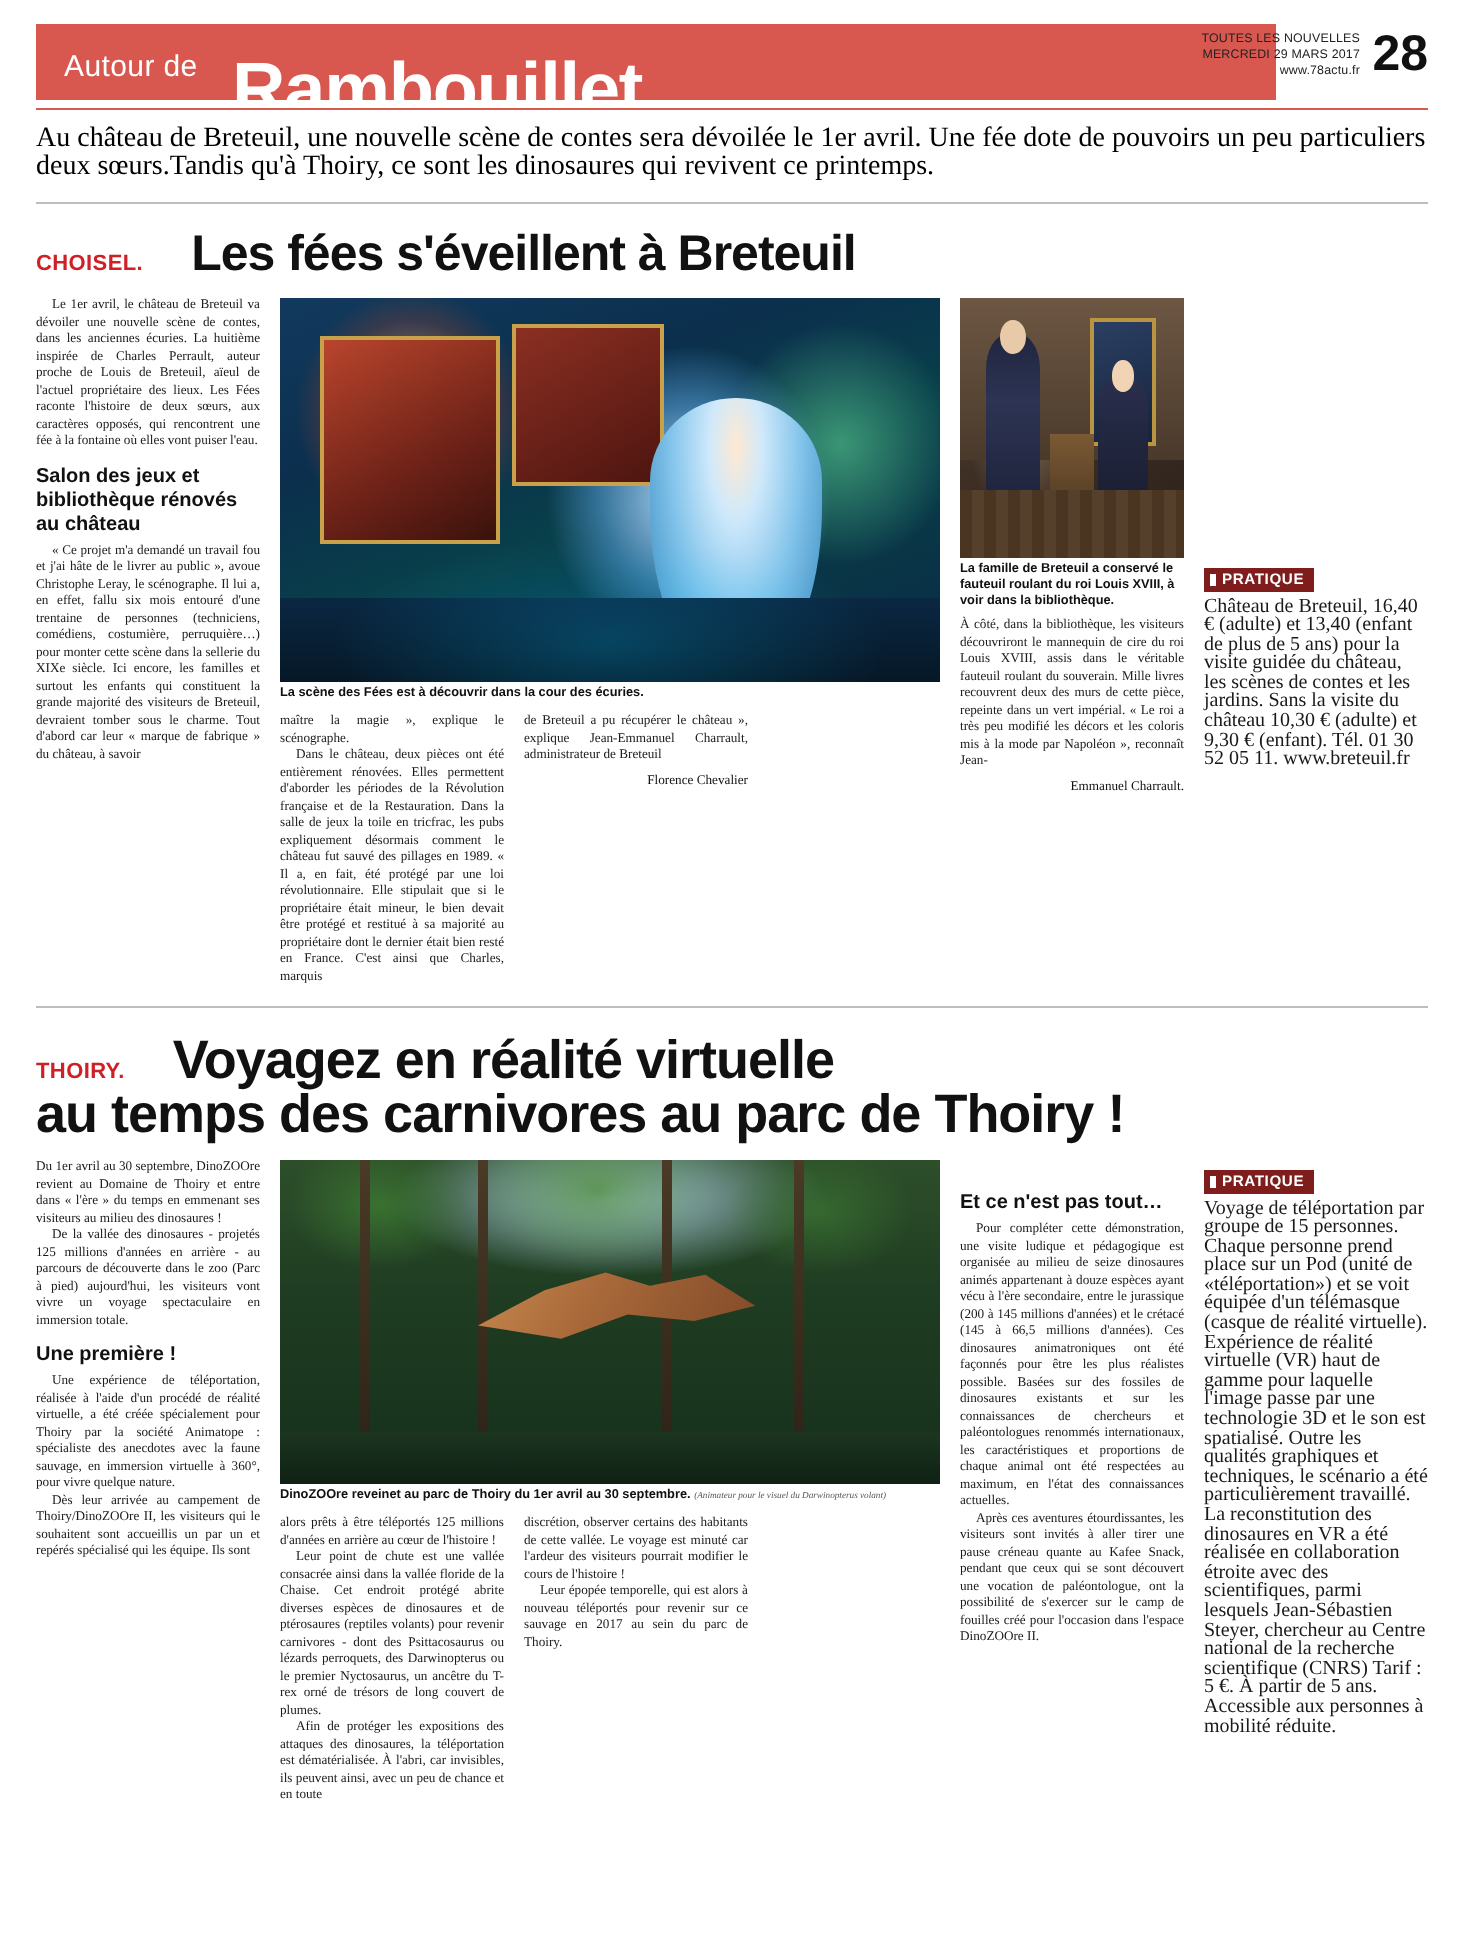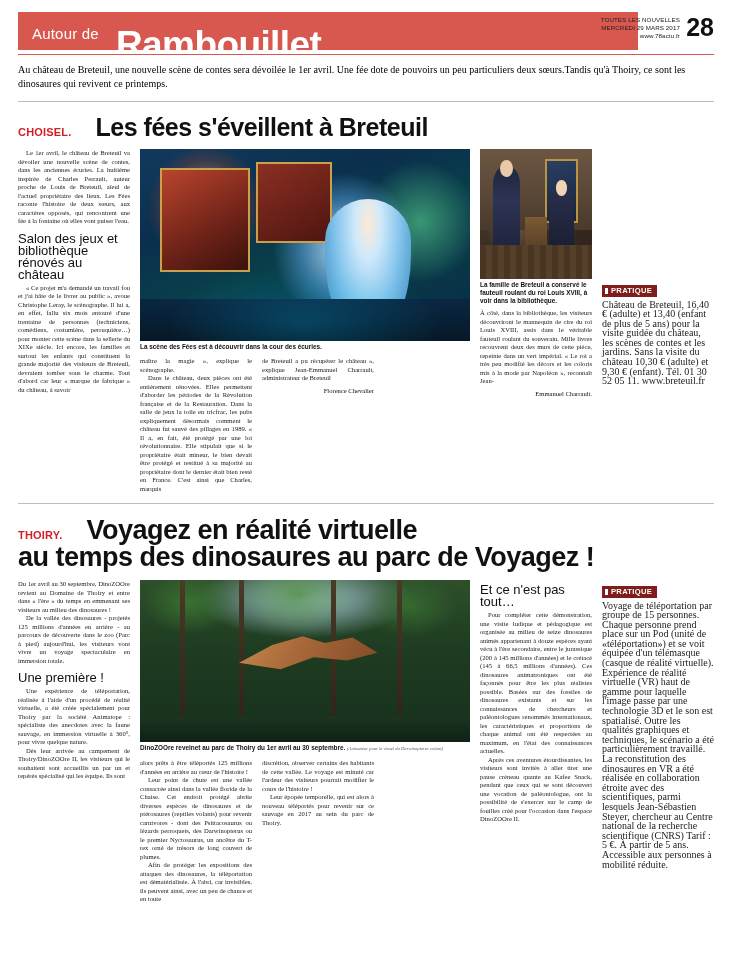--- a/index.html
+++ b/index.html
@@ -42,21 +42,21 @@
   .mast-rule{position:absolute;left:0;right:0;top:46px;height:1px;background:#d8584f;}
 
   
   .main-title{
     font-family:"Liberation Sans", sans-serif;
     font-size:35px;font-weight:bold;letter-spacing:-.9px;
     text-align:center;margin:12px 0 0;line-height:38px;color:#111;
   }
   .main-standfirst{
     font-family:"Liberation Serif", serif;
-    font-size:10px;line-height:14px;margin:9px 0 4px;color:#000;
+    font-size:14px;line-height:14px;margin:9px 0 4px;color:#000;
     text-align:left;
   }
   .section-rule{height:1px;background:#bdbdbd;margin:10px 0 0;}
 
   
   .art-head{margin-top:12px;display:flex;align-items:baseline;gap:24px;}
   .kicker{
     font-family:"Liberation Sans", sans-serif;
     font-size:11px;font-weight:bold;color:#cf2027;letter-spacing:.2px;
     white-space:nowrap;
@@ -78,21 +78,21 @@
   .col.wide{flex:1 1 auto;width:auto;}
   .body-txt{
     font-size:6.6px;line-height:8.5px;text-align:justify;
     font-family:"Liberation Serif", serif;color:#1a1a1a;
     hyphens:auto;
   }
   .body-txt p{margin:0;text-indent:8px;}
   .body-txt p.noind{text-indent:0;}
   .subhead{
     font-family:"Liberation Sans", sans-serif;
-    font-size:13px;font-weight:normal;line-height:12px;color:#111;
+    font-size:10px;font-weight:bold;line-height:12px;color:#111;
     margin:7px 0 3px;
   }
   .byline{
     font-family:"Liberation Serif", serif;
     font-size:6.6px;text-align:right;font-style:normal;color:#111;
     margin-top:4px;
   }
 
   
   .photo{position:relative;overflow:hidden;background:#222;}
@@ -310,21 +310,21 @@
     </div>
 
   </div>
 
   <div class="section-rule" style="margin-top:10px;"></div>
 
   <div class="art-head">
     <span class="kicker">THOIRY.</span>
     <span class="art-title big">Voyagez en réalité virtuelle</span>
   </div>
-  <div class="art-title-l2">au temps des dinosaures au parc de Voyagez !</div>
+  <div class="art-title-l2">au temps des carnivores au parc de Thoiry !</div>
 
   <div class="cols">
 
     <div class="col">
       <div class="body-txt">
         <p class="noind">Du 1er avril au 30 septembre, DinoZOOre revient au Domaine de Thoiry et entre dans « l'ère » du temps en emmenant ses visiteurs au milieu des dinosaures !</p>
         <p>De la vallée des dinosaures - projetés 125 millions d'années en arrière - au parcours de découverte dans le zoo (Parc à pied) aujourd'hui, les visiteurs vont vivre un voyage spectaculaire en immersion totale.</p>
       </div>
       <div class="subhead">Une première !</div>
       <div class="body-txt">
@@ -359,21 +359,21 @@
         <div class="col">
           <div class="body-txt">
             <p class="noind">discrétion, observer certains des habitants de cette vallée. Le voyage est minuté car l'ardeur des visiteurs pourrait modifier le cours de l'histoire !</p>
             <p>Leur épopée temporelle, qui est alors à nouveau téléportés pour revenir sur ce sauvage en 2017 au sein du parc de Thoiry.</p>
           </div>
         </div>
       </div>
     </div>
 
     <div class="col">
-      <div class="subhead" style="margin-top:4px;">Et ce n'est pas tout…</div>
+      <div class="subhead" style="margin-top:16px;">Et ce n'est pas tout…</div>
       <div class="body-txt">
         <p>Pour compléter cette démonstration, une visite ludique et pédagogique est organisée au milieu de seize dinosaures animés appartenant à douze espèces ayant vécu à l'ère secondaire, entre le jurassique (200 à 145 millions d'années) et le crétacé (145 à 66,5 millions d'années). Ces dinosaures animatroniques ont été façonnés pour être les plus réalistes possible. Basées sur des fossiles de dinosaures existants et sur les connaissances de chercheurs et paléontologues renommés internationaux, les caractéristiques et proportions de chaque animal ont été respectées au maximum, en l'état des connaissances actuelles.</p>
         <p>Après ces aventures étourdissantes, les visiteurs sont invités à aller tirer une pause créneau quante au Kafee Snack, pendant que ceux qui se sont découvert une vocation de paléontologue, ont la possibilité de s'exercer sur le camp de fouilles créé pour l'occasion dans l'espace DinoZOOre II.</p>
       </div>
     </div>
 
     <div class="col">
       <span class="pratique-label">PRATIQUE</span>
       <div class="pratique-txt">Voyage de téléportation par groupe de 15 personnes. Chaque personne prend place sur un Pod (unité de «téléportation») et se voit équipée d'un télémasque (casque de réalité virtuelle). Expérience de réalité virtuelle (VR) haut de gamme pour laquelle l'image passe par une technologie 3D et le son est spatialisé. Outre les qualités graphiques et techniques, le scénario a été particulièrement travaillé. La reconstitution des dinosaures en VR a été réalisée en collaboration étroite avec des scientifiques, parmi lesquels Jean-Sébastien Steyer, chercheur au Centre national de la recherche scientifique (CNRS) Tarif : 5 €. À partir de 5 ans. Accessible aux personnes à mobilité réduite.</div>
     </div>

